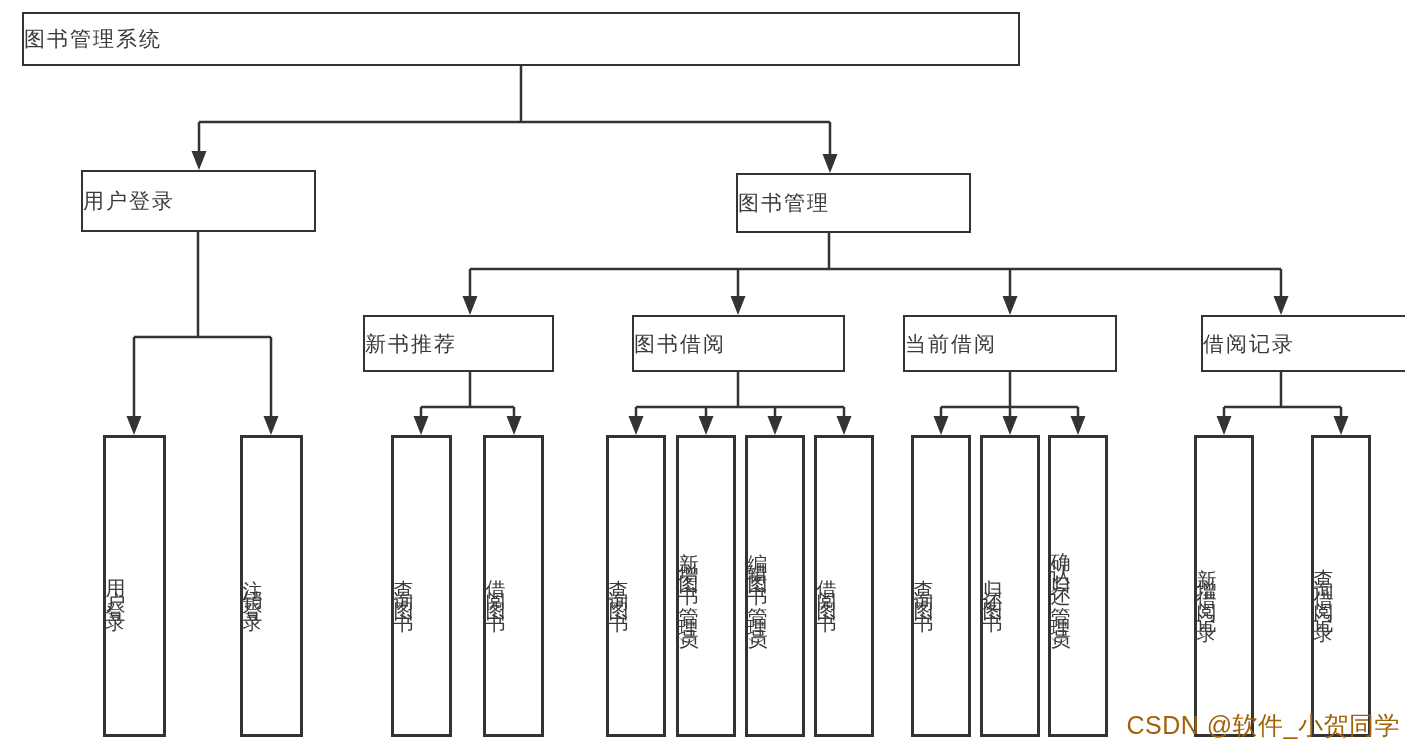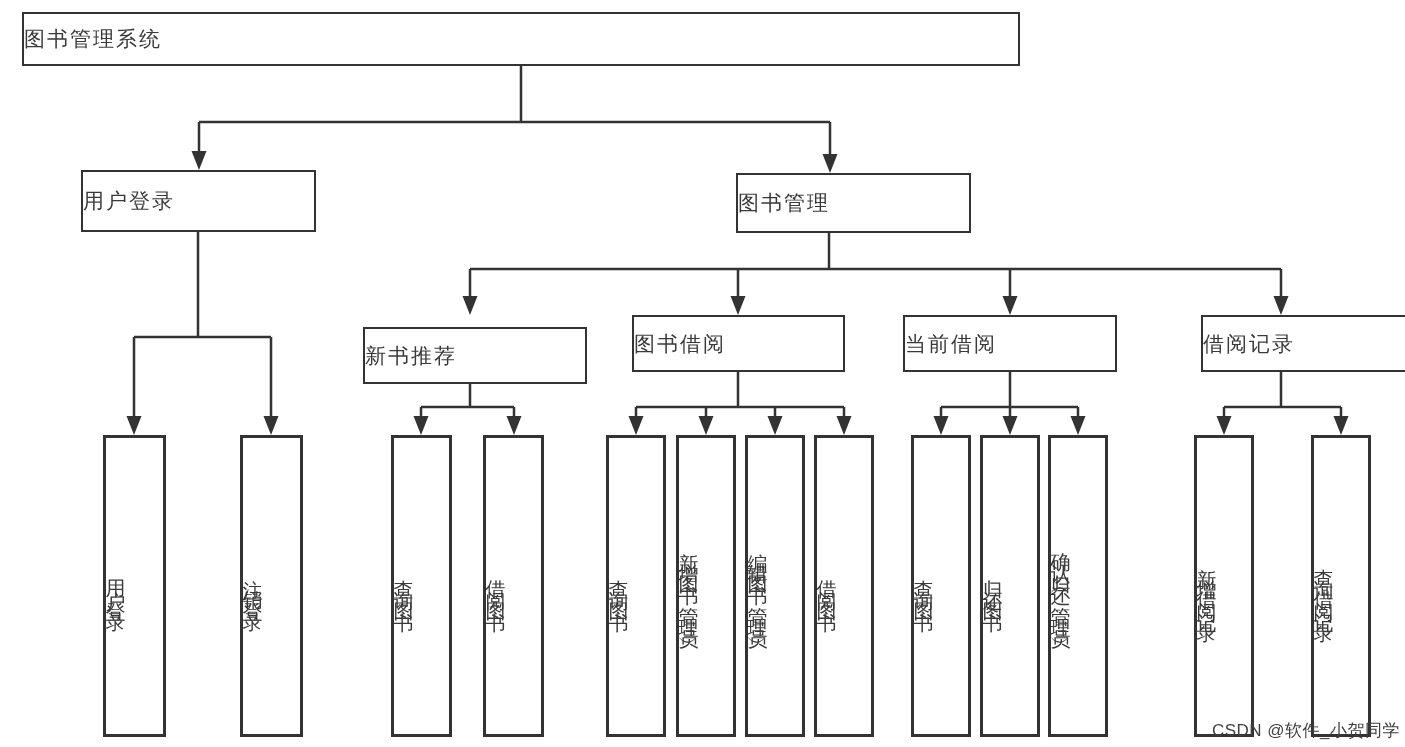--- a/index.html
+++ b/index.html
@@ -43,22 +43,22 @@
     text-orientation: mixed;
     font-size: 20px;
     letter-spacing: 11px;
     line-height: 1;
     white-space: nowrap;
   }
   .watermark {
     position: absolute;
     right: 5px;
     bottom: 5px;
-    font-size: 17px;
-    color: #404040;
+    font-size: 25px;
+    color: #a16207;
     letter-spacing: 0.5px;
     z-index: 5;
   }
 </style>
 </head>
 <body>
 
 <div class="canvas">
 
   <svg class="connectors" viewBox="0 0 1405 747" xmlns="http://www.w3.org/2000/svg">
@@ -110,21 +110,21 @@
     <span class="lbl">图书管理系统</span>
   </div>
 
   <div class="box" style="left:81px; top:170px; width:235px; height:62px;">
     <span class="lbl">用户登录</span>
   </div>
   <div class="box" style="left:712px; top:173px; width:235px; height:60px;margin-left:24px;">
     <span class="lbl">图书管理</span>
   </div>
 
-  <div class="box" style="left:363px; top:327px; width:224px; height:57px;">
+  <div class="box" style="left:363px; top:315px; width:191px; height:57px;">
     <span class="lbl">新书推荐</span>
   </div>
   <div class="box" style="left:632px; top:315px; width:213px; height:57px;">
     <span class="lbl">图书借阅</span>
   </div>
   <div class="box" style="left:903px; top:315px; width:214px; height:57px;">
     <span class="lbl">当前借阅</span>
   </div>
   <div class="box" style="left:1173px; top:315px; width:214px; height:57px;margin-left:28px;">
     <span class="lbl">借阅记录</span>

